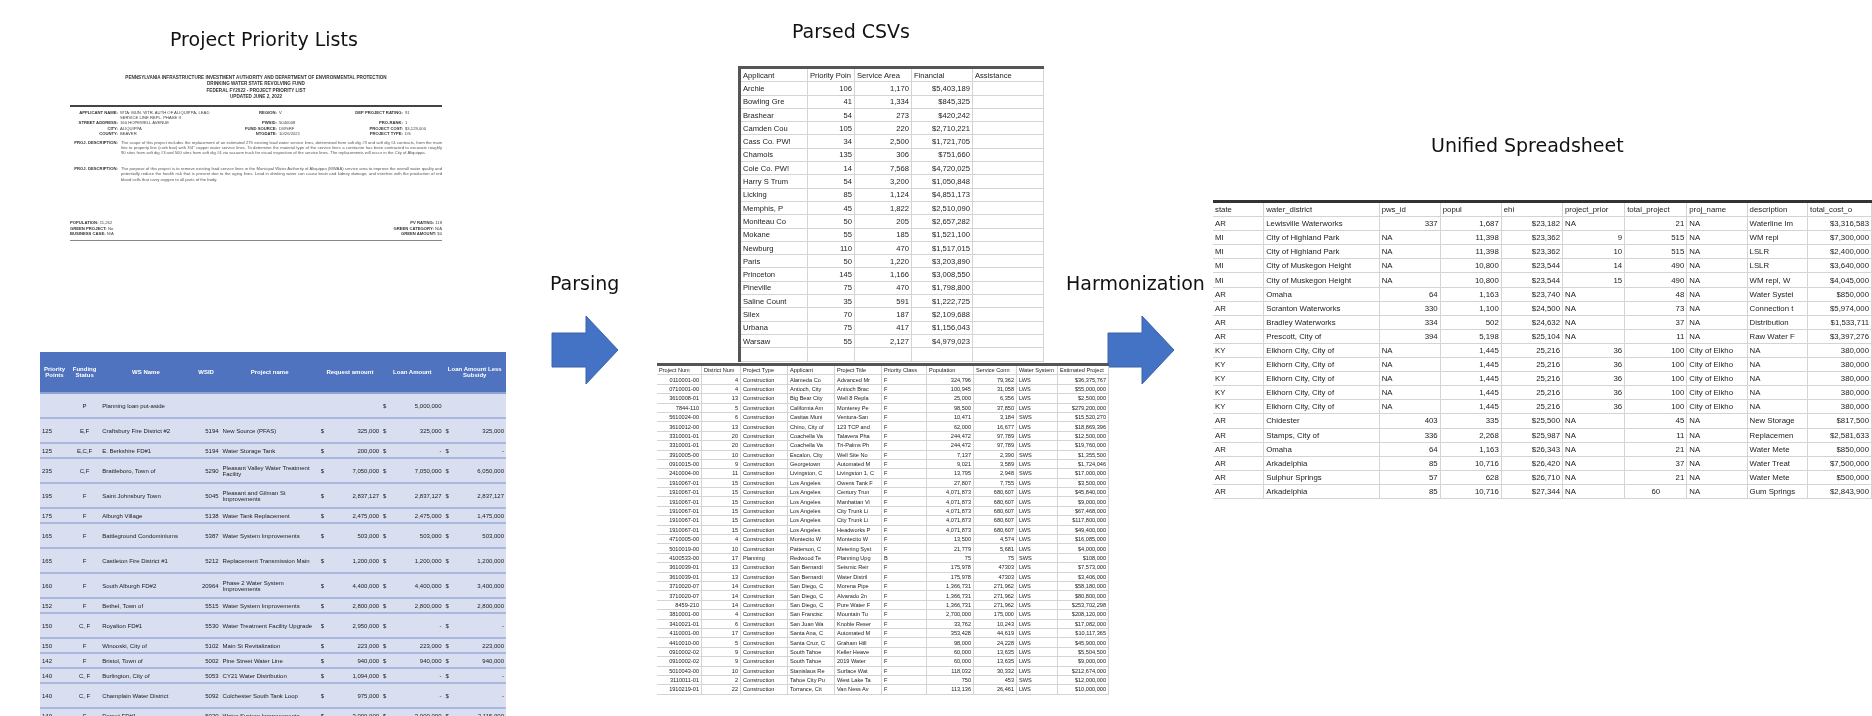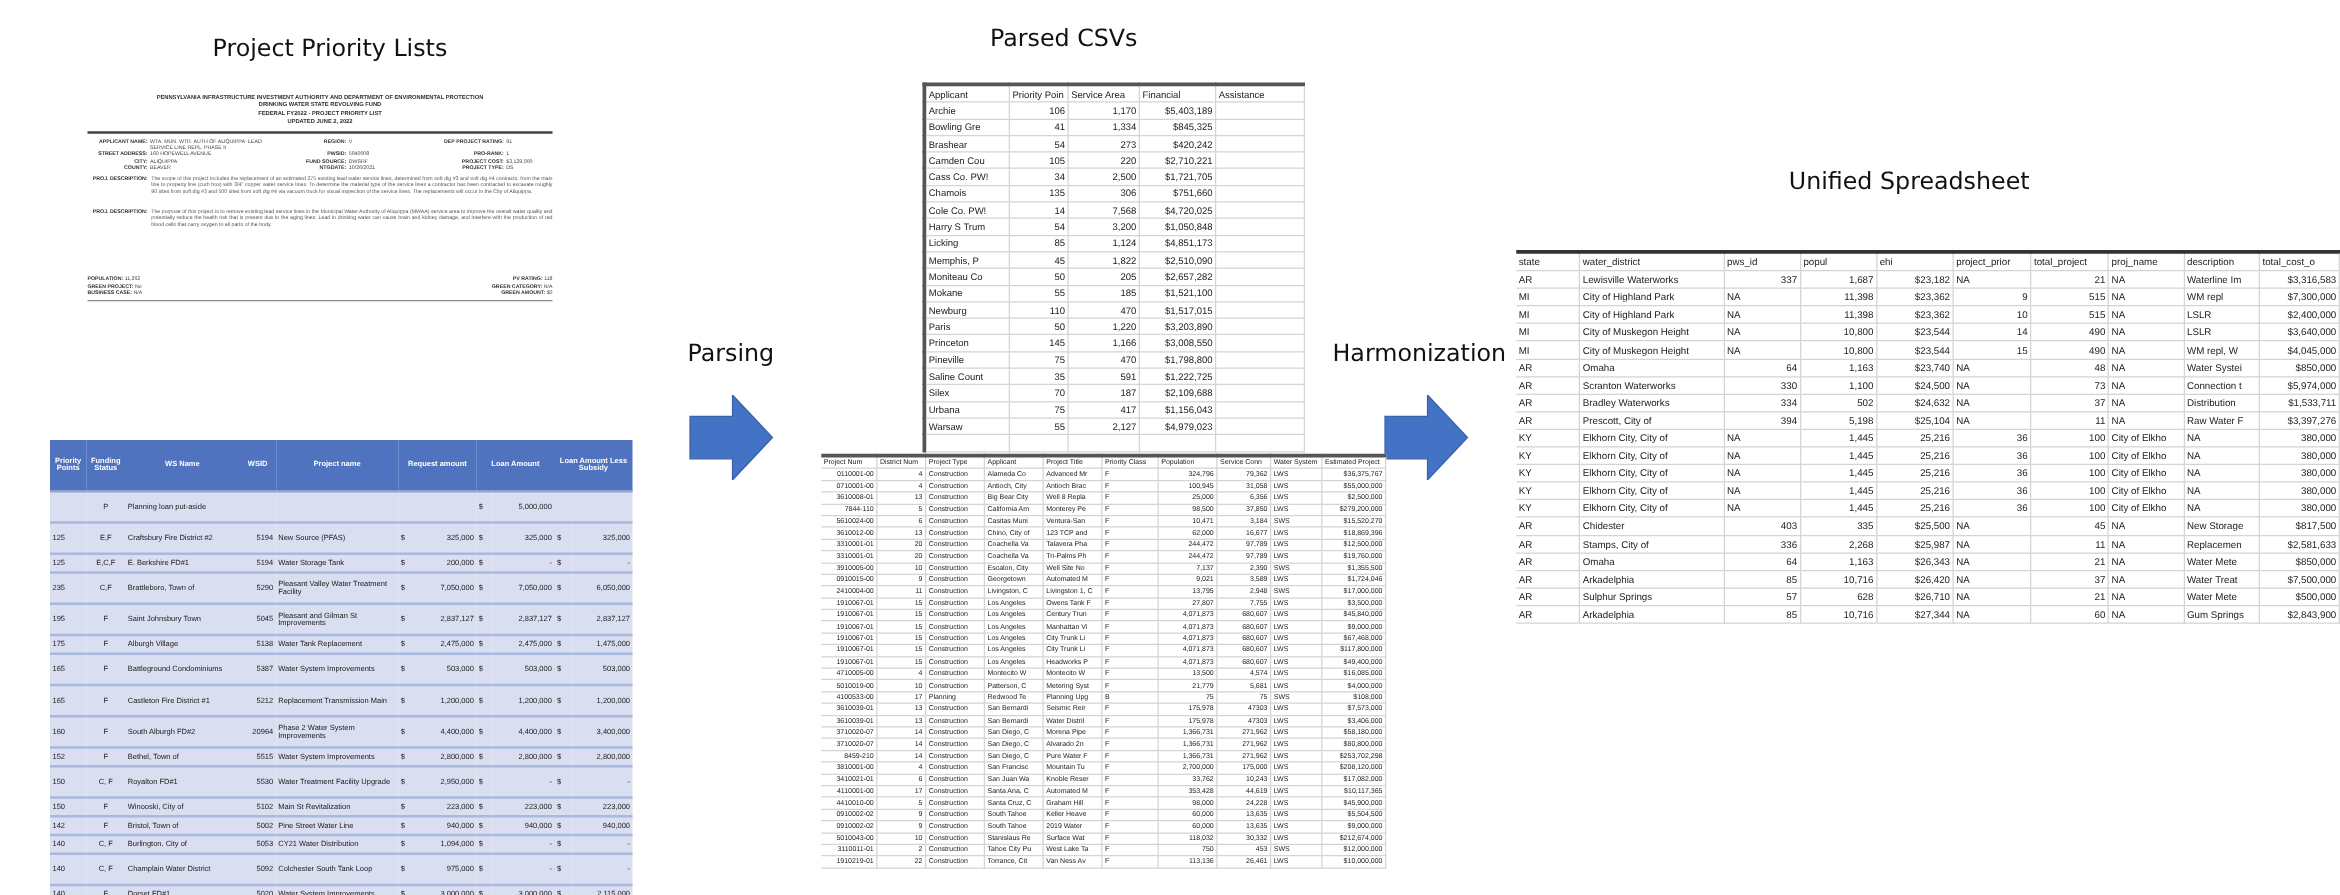--- a/index.html
+++ b/index.html
@@ -1189,19 +1189,19 @@
         <td class="" style="max-width: 56px;">Water Mete</td>
         <td class="r" style="max-width: 60px;">$500,000</td>
       </tr>
       <tr>
         <td class="" style="max-width: 48px;">AR</td>
         <td class="" style="max-width: 112px;">Arkadelphia</td>
         <td class="r" style="max-width: 58px;">85</td>
         <td class="r" style="max-width: 58px;">10,716</td>
         <td class="r" style="max-width: 58px;">$27,344</td>
         <td class="" style="max-width: 58px;">NA</td>
-        <td class="r" style="max-width: 58px;">60</td>
+        <td class="r" style="max-width: 58px; text-align: center;">60</td>
         <td class="" style="max-width: 56px;">NA</td>
         <td class="" style="max-width: 56px;">Gum Springs</td>
         <td class="r" style="max-width: 60px;">$2,843,900</td>
       </tr>
     </tbody>
 </table>
 
 </body></html>

